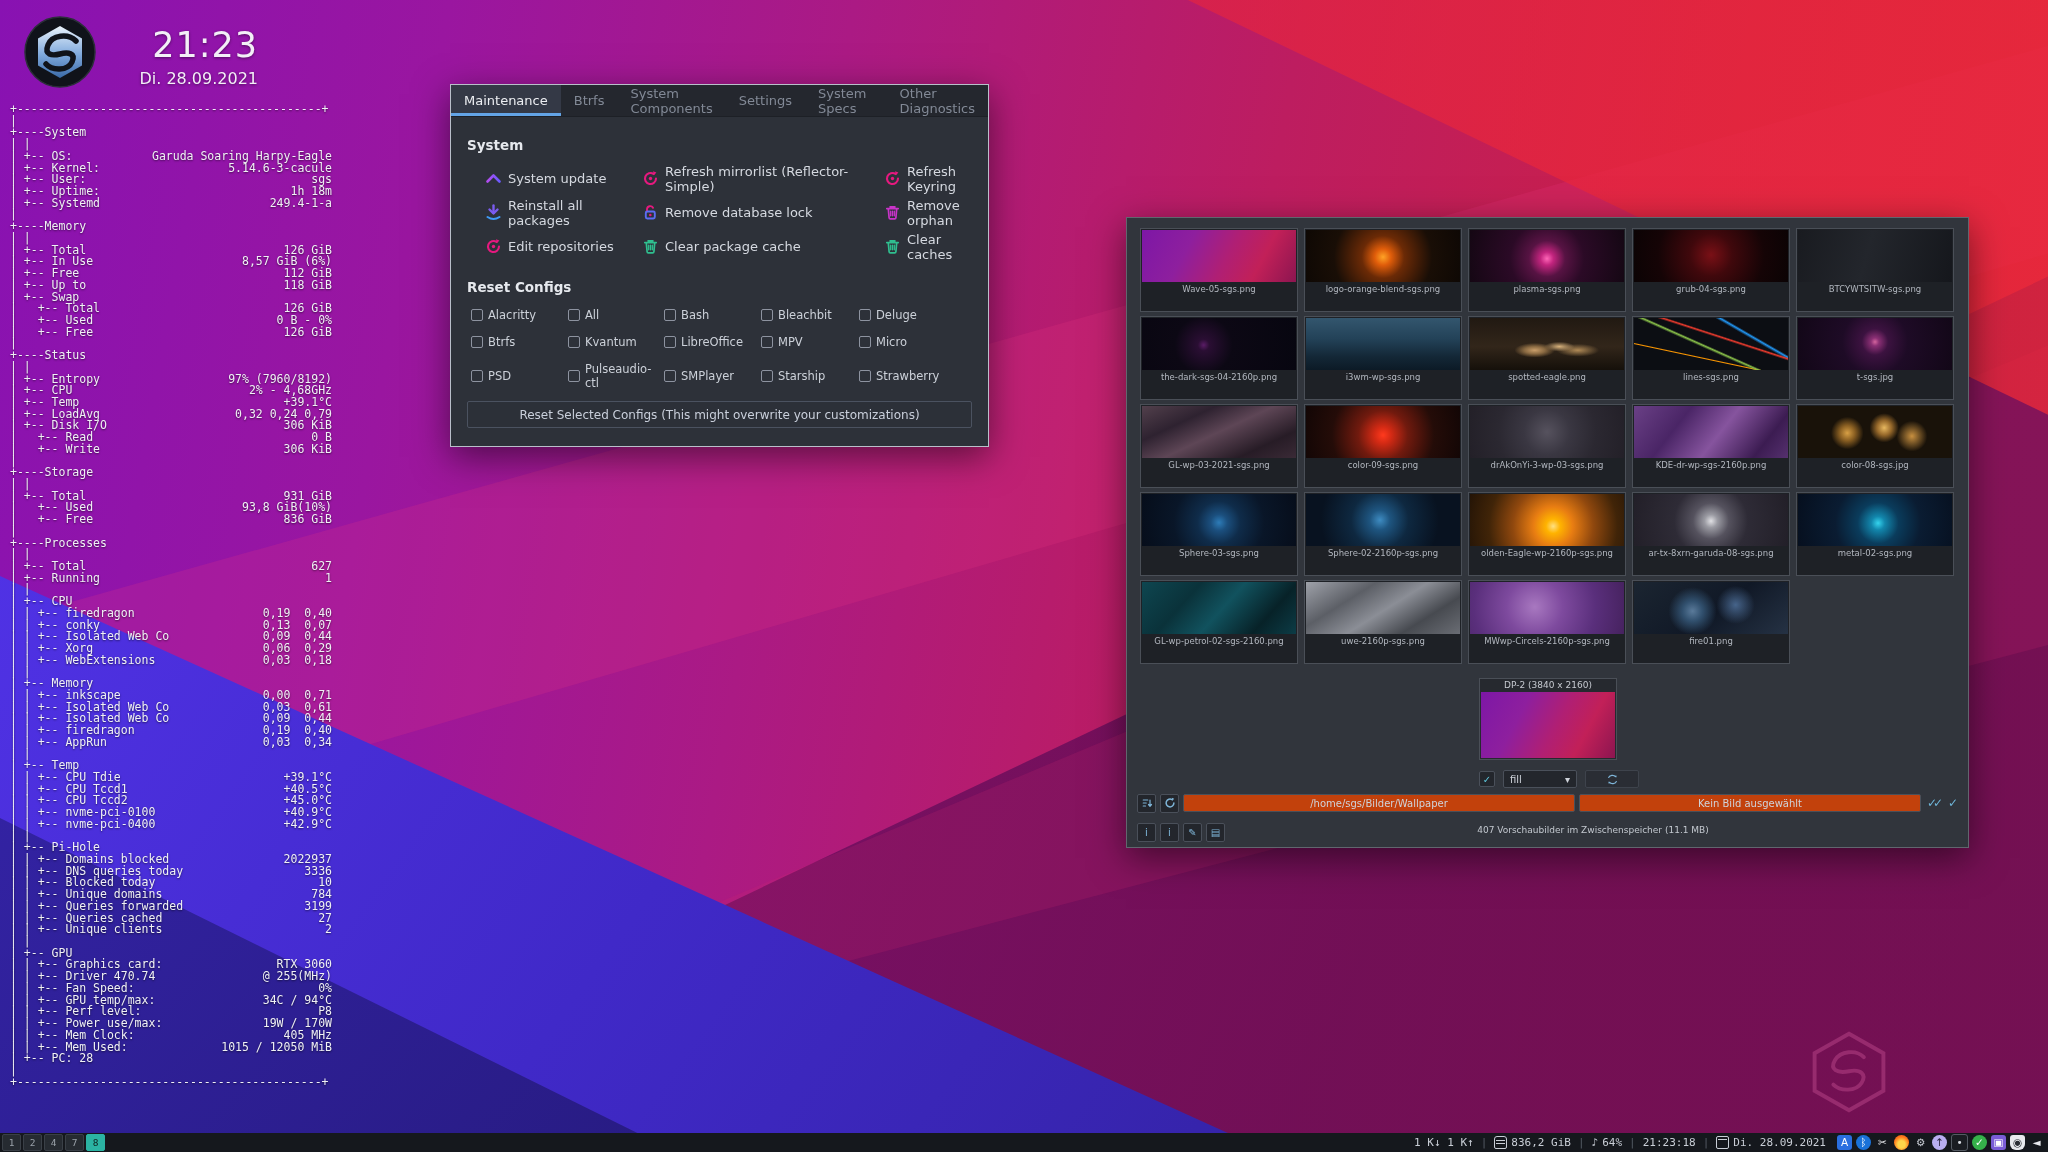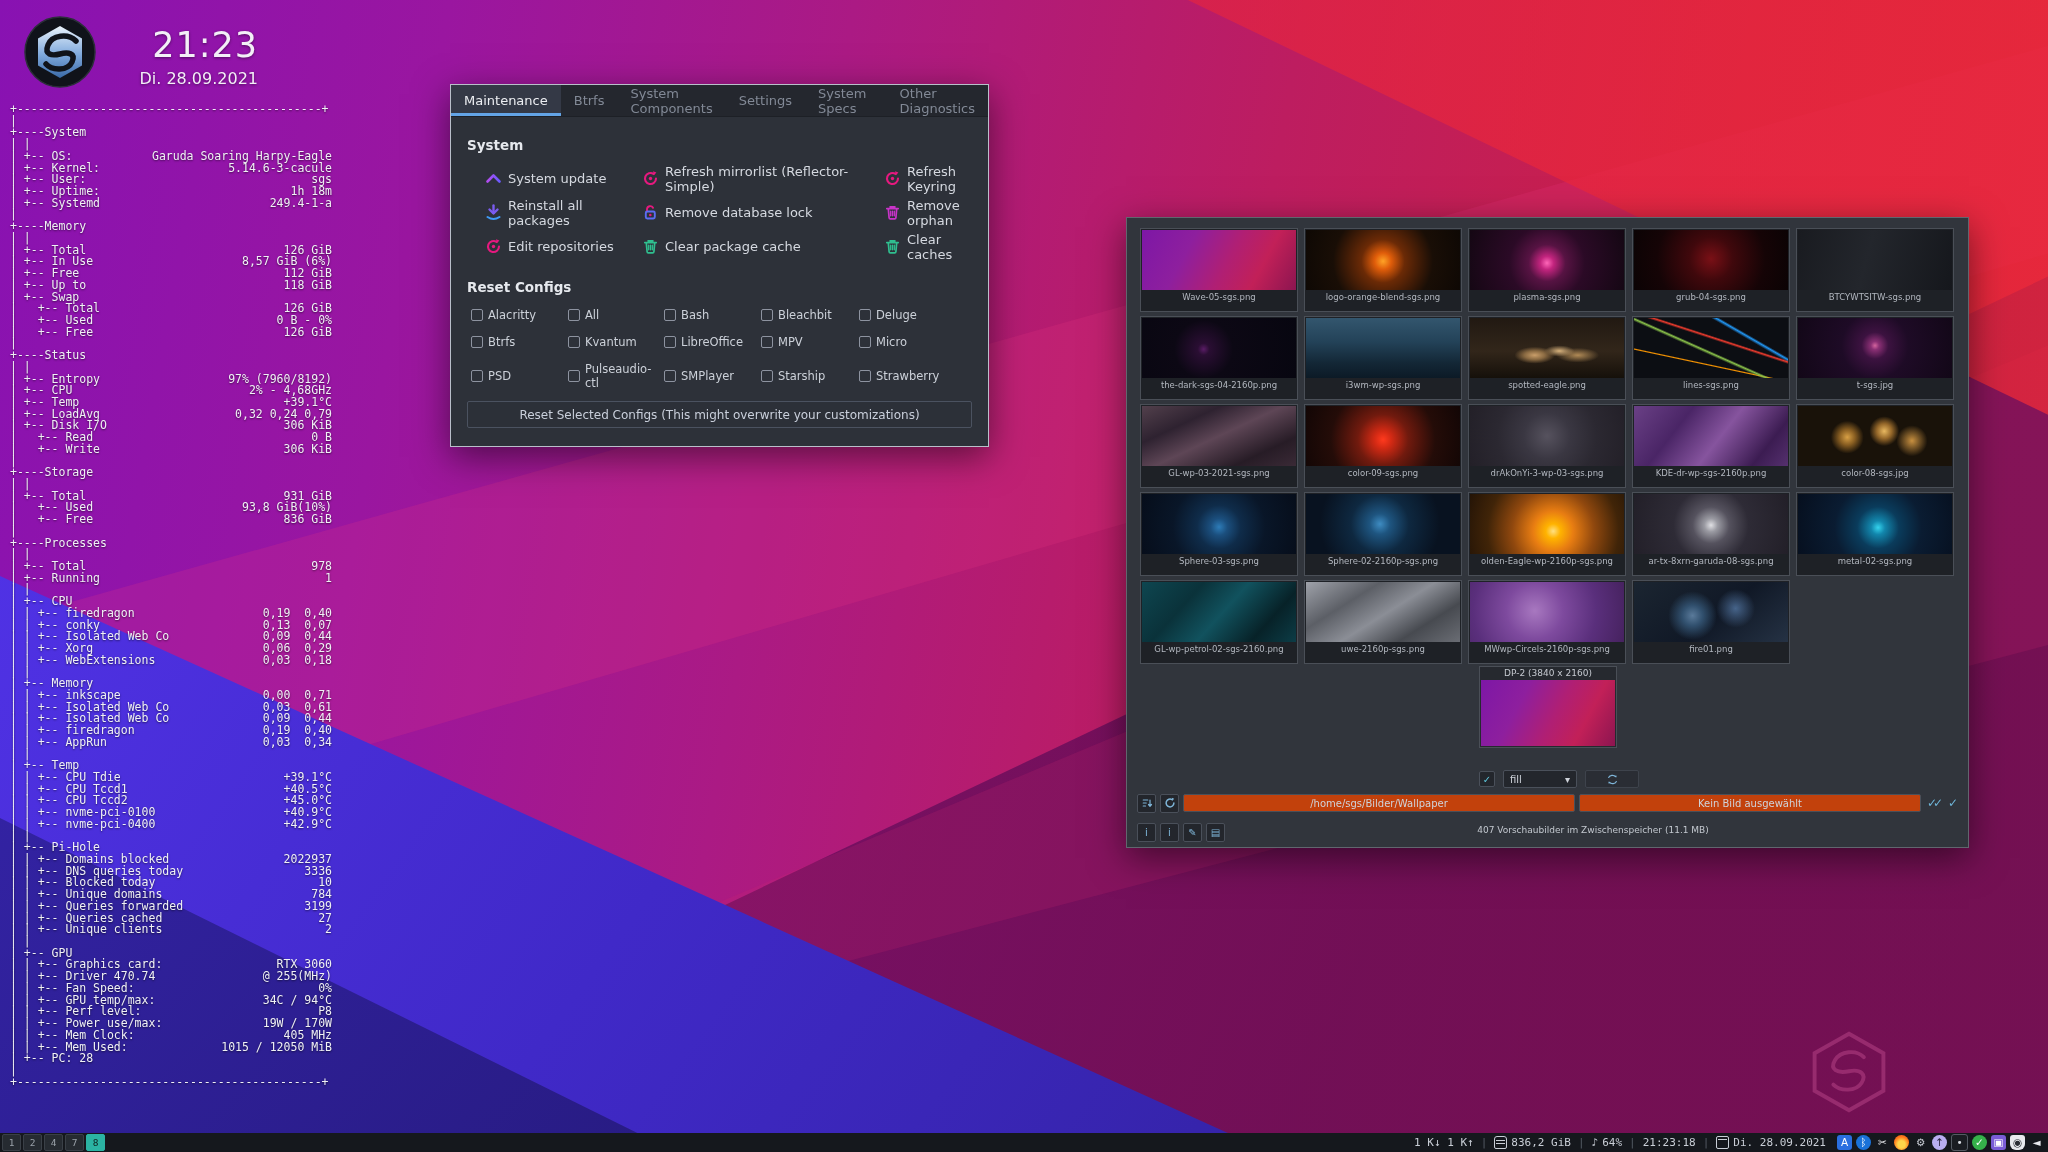--- a/index.html
+++ b/index.html
@@ -39,22 +39,22 @@
   .cfgrid{display:grid;grid-template-columns:97px 96px 97px 98px 1fr;row-gap:13px;margin:13px 0 0 20px;font-size:11.5px;}
   .cfg{display:flex;align-items:center;gap:5px;cursor:pointer;color:#ccd1d9;}
   .cb{width:10px;height:10px;border:1px solid #8d93a0;border-radius:2px;background:transparent;flex:0 0 10px;}
   .resetbtn{position:absolute;left:16px;right:16px;bottom:18px;height:25px;border:1px solid #4b5260;border-radius:2px;
     background:#2c3038;color:#c9cfdb;font-size:12px;display:flex;align-items:center;justify-content:center;cursor:pointer;}
   
   .wp{left:1126px;top:217px;width:841px;height:629px;background:#31353c;border:1px solid #61666e;}
   .wgrid{position:absolute;left:13px;top:10px;display:grid;grid-template-columns:repeat(5,158px);grid-auto-rows:84px;gap:4px 6px;}
   .cell{border:1px solid #4a4f57;background:#1e2126;display:flex;flex-direction:column;cursor:pointer;}
   .thumb{flex:1;margin:1px;background:#111;}
-  .cap{height:20px;font-size:8.5px;color:#b2b7bf;text-align:center;line-height:12px;white-space:nowrap;overflow:hidden;}
-  .pvbox{position:absolute;left:352px;top:448px;width:136px;border:1px solid #4a4f57;background:#26292f;}
+  .cap{height:28px;font-size:8.5px;color:#b2b7bf;text-align:center;line-height:12px;white-space:nowrap;overflow:hidden;}
+  .pvbox{position:absolute;left:352px;top:460px;width:136px;border:1px solid #4a4f57;background:#26292f;}
   .pvlabel{font-size:9px;color:#c6cad1;text-align:center;height:13px;line-height:13px;}
   .pvimg{height:66px;margin:0 1px 1px 1px;}
   .pvctl{position:absolute;left:352px;top:552px;height:18px;display:flex;align-items:center;gap:8px;}
   .pvcb{width:14px;height:14px;border:1px solid #4a505a;border-radius:2px;background:#23262c;color:#5fc8dd;
     font-size:10px;display:flex;align-items:center;justify-content:center;cursor:pointer;}
   .pvsel{width:60px;height:16px;border:1px solid #4a505a;border-radius:2px;background:#23262c;color:#cfd3da;font-size:10px;
     display:flex;align-items:center;justify-content:space-between;padding:0 6px;cursor:pointer;}
   .pvsync{width:52px;height:16px;border:1px solid #3e434c;border-radius:2px;background:#2a2d34;
     display:flex;align-items:center;justify-content:center;cursor:pointer;}
   .wtool{position:absolute;left:10px;top:576px;height:18px;display:flex;align-items:center;gap:4px;}
@@ -271,21 +271,21 @@
     <div class="cline">
       <span class="cl">+----Processes</span>
       <span class="cv"></span>
     </div>
     <div class="cline">
       <span class="cl">| |</span>
       <span class="cv"></span>
     </div>
     <div class="cline">
       <span class="cl">| +-- Total</span>
-      <span class="cv">978</span>
+      <span class="cv">627</span>
     </div>
     <div class="cline">
       <span class="cl">| +-- Running</span>
       <span class="cv">1</span>
     </div>
     <div class="cline">
       <span class="cl">| |</span>
       <span class="cv"></span>
     </div>
     <div class="cline">

